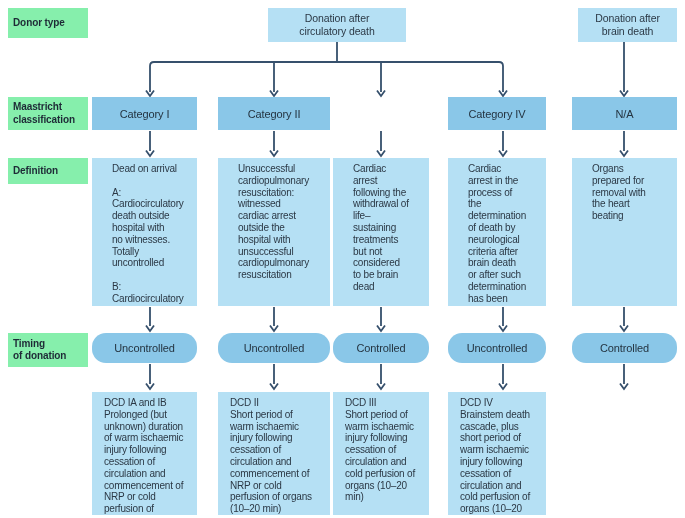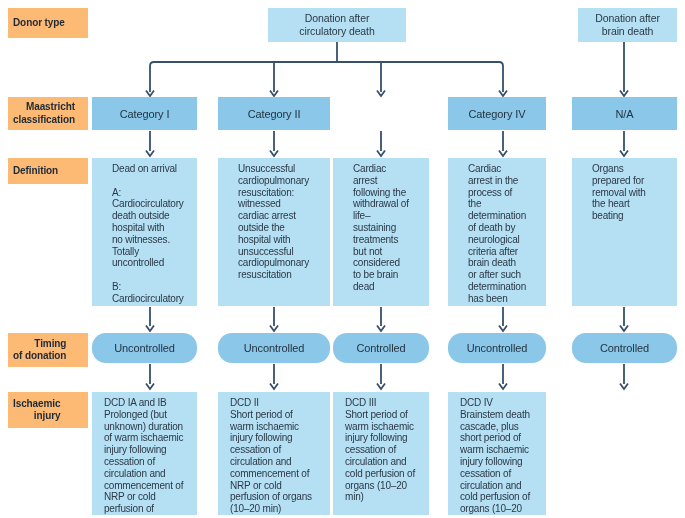--- a/index.html
+++ b/index.html
@@ -15,26 +15,26 @@
   .box{
     position:absolute;
     box-sizing:border-box;
     white-space:pre-line;
   }
   .light{background:#b5e0f4;}
   .mid{background:#8ac7e8;}
   
   .lbl{
     left:8px;width:80px;
-    background:#fdba74;
+    background:#86efac;
     font-weight:bold;
     font-size:10px;line-height:1.25;letter-spacing:-0.1px;
     color:#1e2a36;
     padding:11px 5px;
-    display:flex;align-items:center;text-align:right;
+    display:flex;align-items:center;
   }
   .lbl-donor{top:8px;height:30px;}
   .lbl-maastricht{top:97px;height:33px;}
   .lbl-definition{top:158px;height:26px;}
   .lbl-timing{top:333px;height:34px;}
   .lbl-injury{top:392px;height:36px;}
   
   .top-box{
     top:8px;height:34px;
     font-size:10.5px;line-height:1.2;letter-spacing:-0.1px;
@@ -110,22 +110,20 @@
              M499 383.5 L503 389 L507 383.5
              M620 383.5 L624 389 L628 383.5" fill="none" stroke="#36506c" stroke-width="1.8"></path>
   </svg>
 
   <div class="box lbl lbl-donor">Donor type</div>
   <div class="box lbl lbl-maastricht">Maastricht
 classification</div>
   <div class="box lbl lbl-definition">Definition</div>
   <div class="box lbl lbl-timing">Timing
 of donation</div>
-  <div class="box lbl lbl-injury">Ischaemic
-injury</div>
 
   <div class="box light top-box dcd-top">Donation after
 circulatory death</div>
   <div class="box light top-box dbd-top">Donation after
 brain death</div>
 
   <div class="box mid r-cat c1">Category I</div>
   <div class="box mid r-cat c2">Category II</div>
   <div class="box mid r-cat c4">Category IV</div>
   <div class="box mid r-cat c5">N/A</div>

